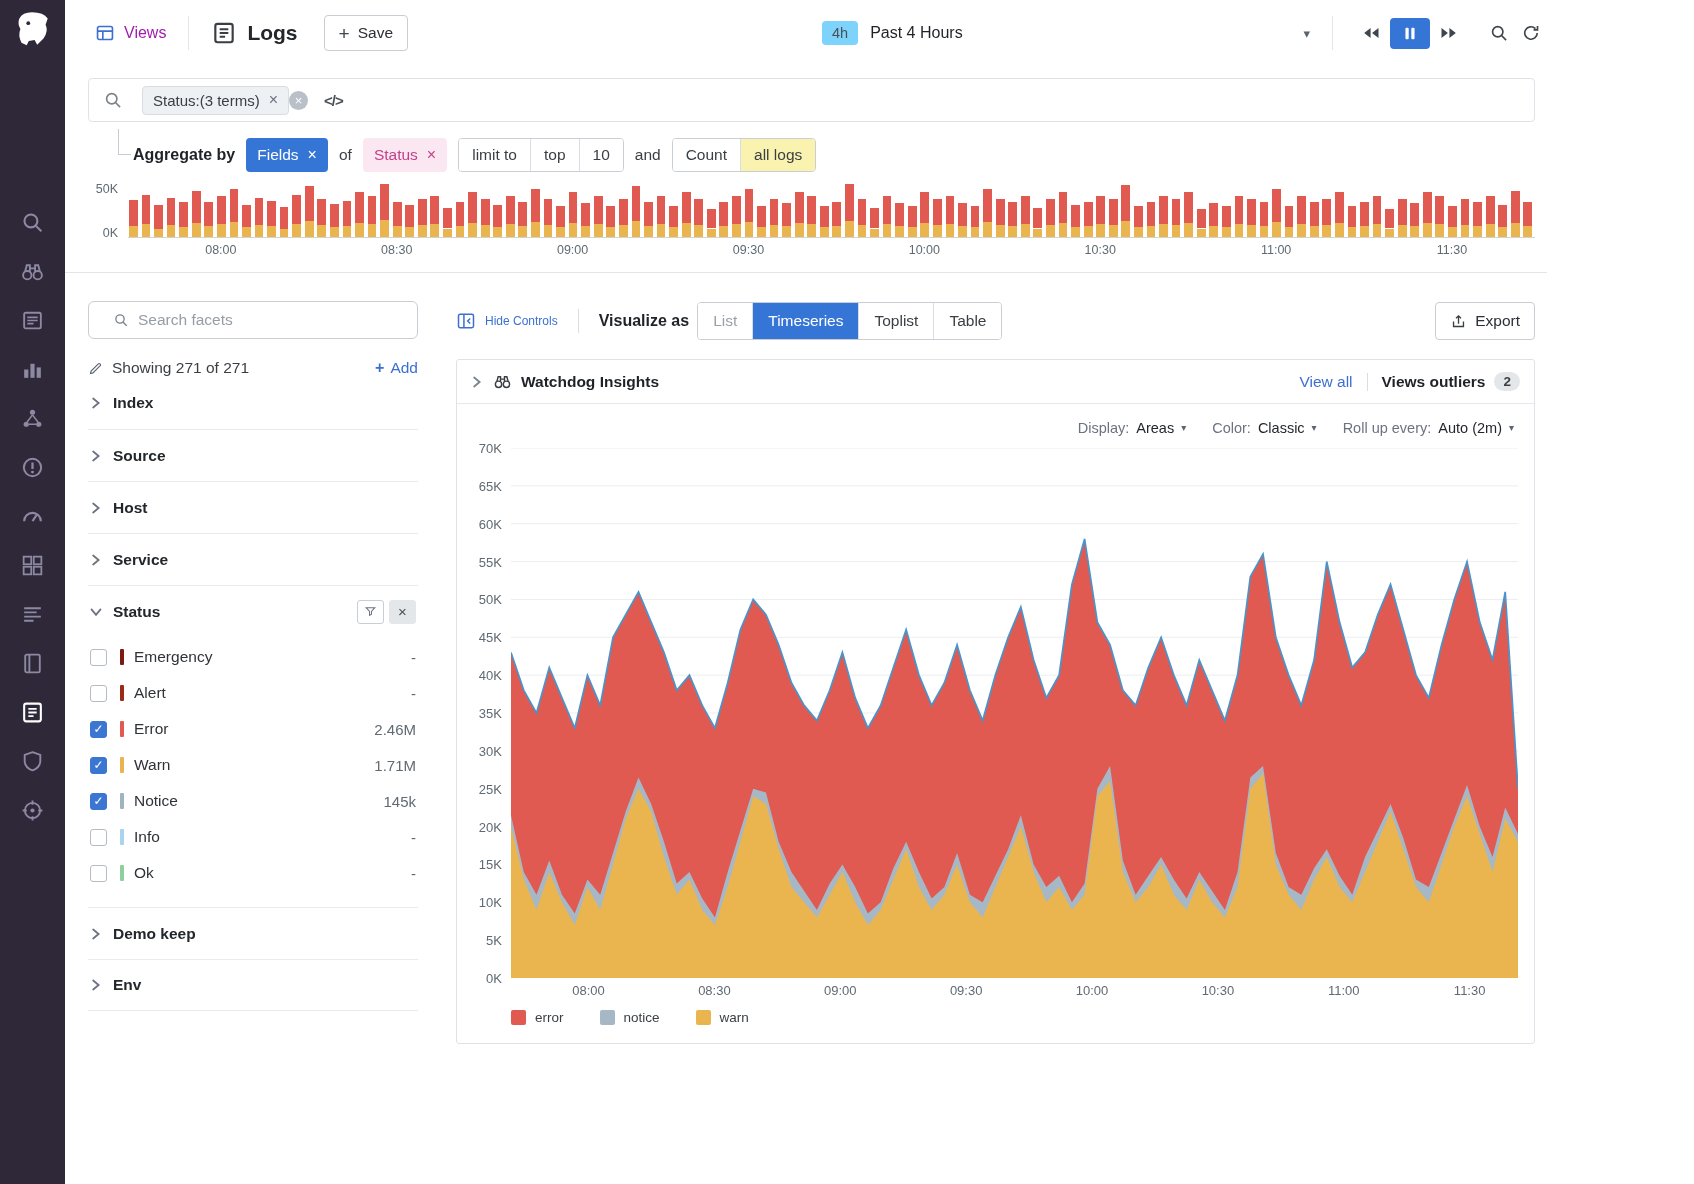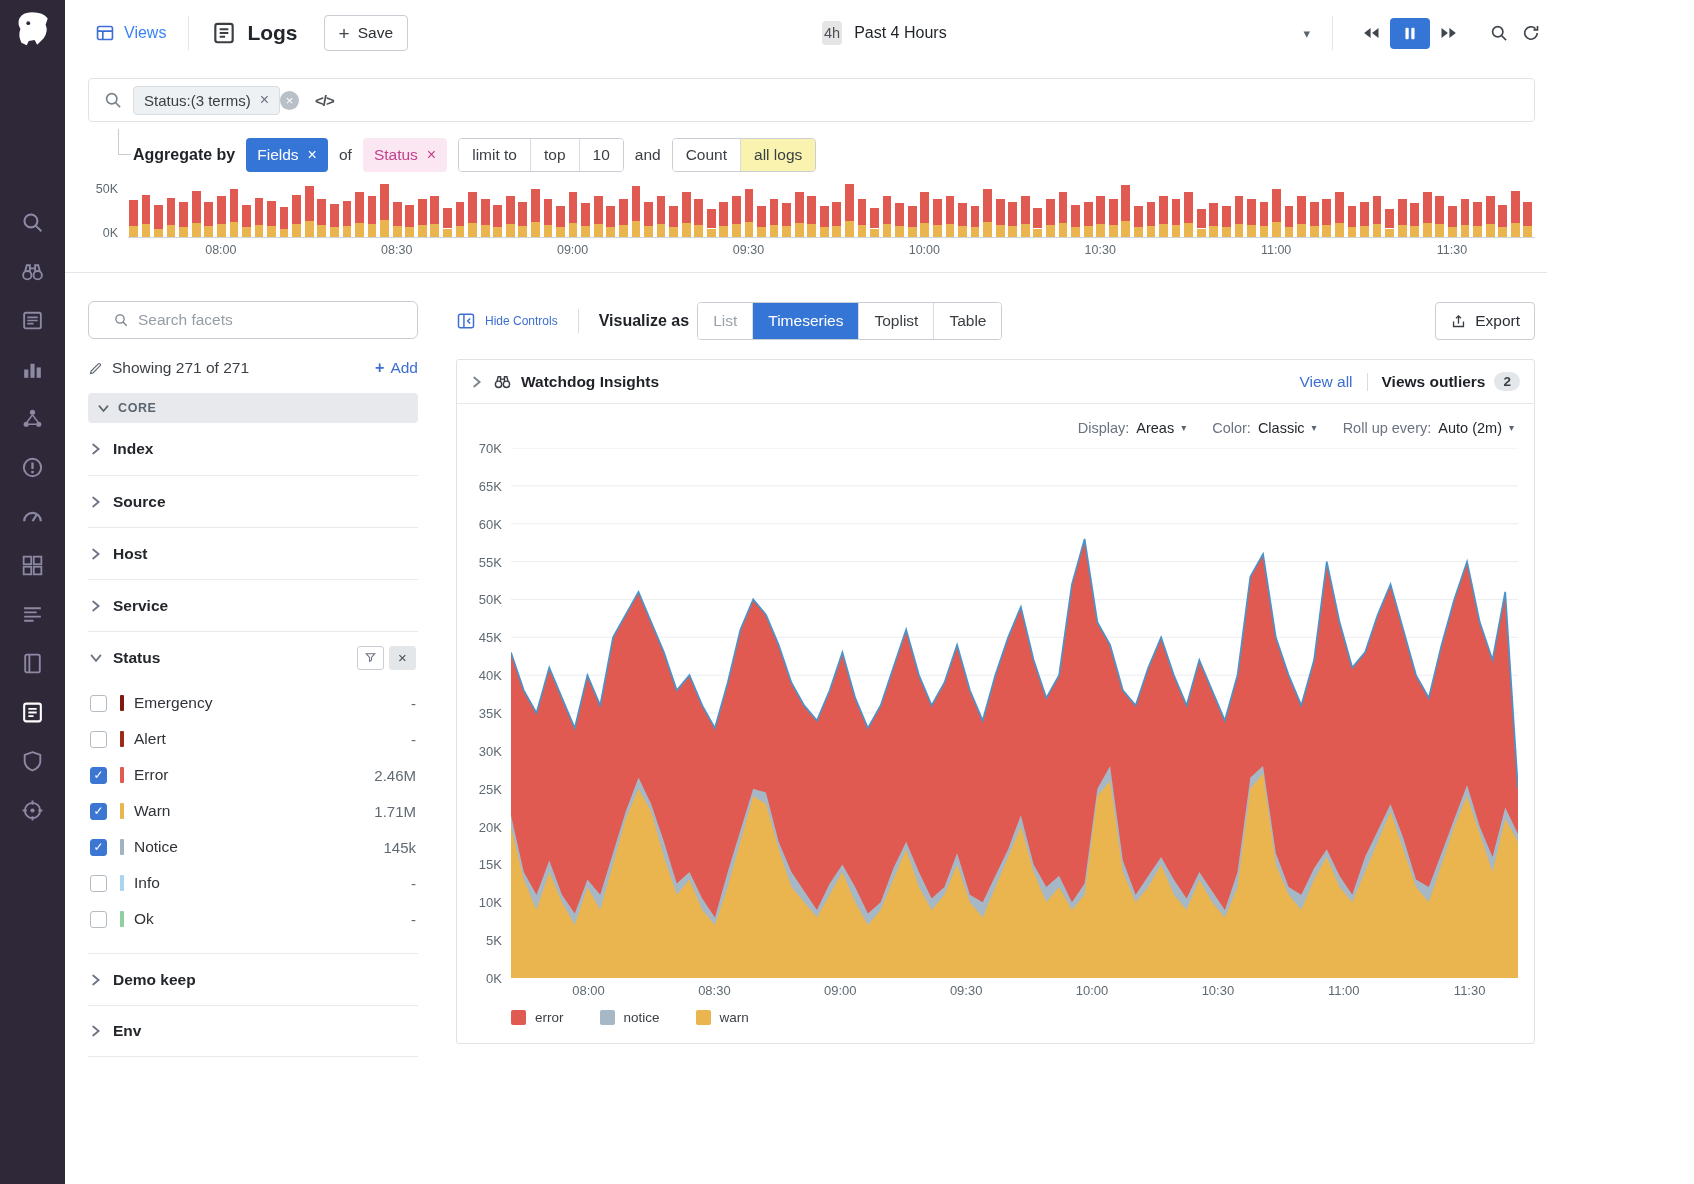--- a/index.html
+++ b/index.html
@@ -17,41 +17,41 @@
 
 .main{width:1482px;flex:none;display:flex;flex-direction:column;background:#fff}
 .icon{display:inline-flex;flex:none}
 .icon svg{width:100%;height:100%;display:block}
 .i11{width:11px;height:11px}.i12{width:12px;height:12px}.i15{width:15px;height:15px}
 .i16{width:16px;height:16px}.i17{width:17px;height:17px}.i19{width:19px;height:19px}
 .i20{width:20px;height:20px}.i26{width:26px;height:26px}
 .gray{color:#7a828c}.dark{color:#3a3f44}.blue{color:#3c6fd1}
 
 .topbar{height:66px;display:flex;align-items:center;padding-left:30px;flex:none}
-.views-btn{display:flex;align-items:center;gap:9px;color:#3b82f6;font-size:16px;font-weight:500;cursor:pointer}
+.views-btn{display:flex;align-items:center;gap:9px;color:#a21caf;font-size:16px;font-weight:500;cursor:pointer}
 .vdiv{width:1px;height:34px;background:#e3e6ea;margin:0 22px;flex:none}
 .logs-title{display:flex;align-items:center;gap:10px}
 .logs-title h1{font-size:21px;font-weight:700;color:#23272c}
 .btn{display:inline-flex;align-items:center;gap:8px;border:1px solid #c9ced4;border-radius:4px;background:#fff;
   font-size:15.5px;color:#2b2f36;padding:0 14px;height:36px;cursor:pointer;font-family:inherit}
 .save-btn{margin-left:26px}
 .plus{font-size:19px;color:#3f464d;line-height:1;font-weight:400}
 .time-picker{margin-left:auto;display:flex;align-items:center;width:488px;cursor:pointer}
-.badge-4h{background:#e5e5e5;border-radius:4px;padding:4px 2px;font-size:14.5px;color:#4a5056}
+.badge-4h{background:#7dd3fc;border-radius:4px;padding:4px 10px;font-size:14.5px;color:#4a5056}
 .time-label{margin-left:12px;font-size:16px;color:#1f2328}
 .caret{color:#5b6570;font-size:11px;line-height:1}
 .time-picker .caret{margin-left:auto;font-size:13px}
 .icon-btn{border:none;background:none;color:#3f464d;width:32px;height:28px;padding:4px;cursor:pointer}
 .icon-btn svg{width:100%;height:100%;display:block}
 .icon-btn.pause{width:40px;height:31px;background:#3575d6;color:#fff;border-radius:4px;padding:5px 9px;margin:0 3px}
 .icon-btn.ml{margin-left:18px}
 
 .search-row{margin:12px 12px 0 23px;height:44px;border:1px solid #dfe3e8;border-radius:4px;
   display:flex;align-items:center;padding:0 14px}
-.filter-pill{margin-left:10px;display:inline-flex;align-items:center;gap:9px;background:#eef1f4;
+.filter-pill{margin-left:19px;display:inline-flex;align-items:center;gap:9px;background:#eef1f4;
   border:1px solid #d8dde2;border-radius:4px;padding:5px 10px;font-size:15px;color:#3a3f44;cursor:pointer}
 .xg{color:#6b7280;font-size:16px;line-height:1;cursor:pointer}
 .search-input{flex:1;border:none;outline:none;margin-left:14px;font-size:16px;color:#2b2f36;font-family:inherit;background:transparent}
 .search-input::placeholder{color:#9aa1a9}
 .circle-x{width:19px;height:19px;border-radius:50%;background:#b9c0c7;color:#fff;display:flex;align-items:center;
   justify-content:center;font-size:13px;cursor:pointer;flex:none}
 .code-toggle{margin-left:16px;font-size:15px;font-weight:700;color:#4a5056;letter-spacing:-1px;cursor:pointer}
 
 .agg-row{margin:16px 12px 0 23px;display:flex;align-items:center;gap:11px;position:relative;padding-left:45px}
 .connector{position:absolute;left:30px;top:-9px;width:13px;height:26px;border-left:1px solid #c6ccd2;border-bottom:1px solid #c6ccd2}
@@ -613,28 +613,20 @@
               <svg viewBox="0 0 24 24">
                 <path d="M4 20l1-4L16.5 4.5a1.8 1.8 0 0 1 2.6 0l.4.4a1.8 1.8 0 0 1 0 2.6L8 19z" fill="none" stroke="currentColor" stroke-width="1.8"></path>
               </svg>
             </span>
           <span>Showing 271 of 271</span>
           <span class="add-link">
             <span class="plus-blue">+</span>
             <span>Add</span>
           </span>
         </div>
-        <div class="core-bar">
-          <span class="icon i11">
-              <svg viewBox="0 0 12 12">
-                <path d="M1.5 3.4L6 8.8l4.5-5.4" fill="none" stroke="currentColor" stroke-width="1.8" stroke-linecap="round"></path>
-              </svg>
-            </span>
-          <span>CORE</span>
-        </div>
         <div id="facet-groups-top">
             <div class="facet-group first">
               <span class="icon i12">
                 <svg viewBox="0 0 12 12">
                   <path d="M3.2 1.5L8.6 6 3.2 10.5" fill="none" stroke="currentColor" stroke-width="1.8" stroke-linecap="round"></path>
                 </svg>
               </span>
               <span class="glabel">Index</span>
             </div>
             <div class="facet-group">

